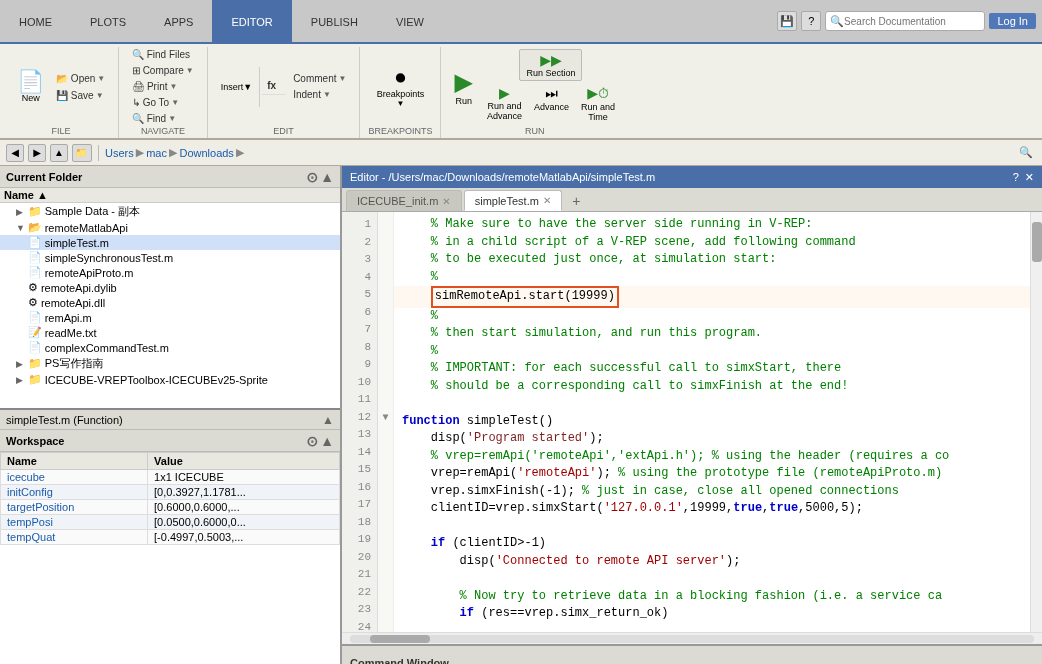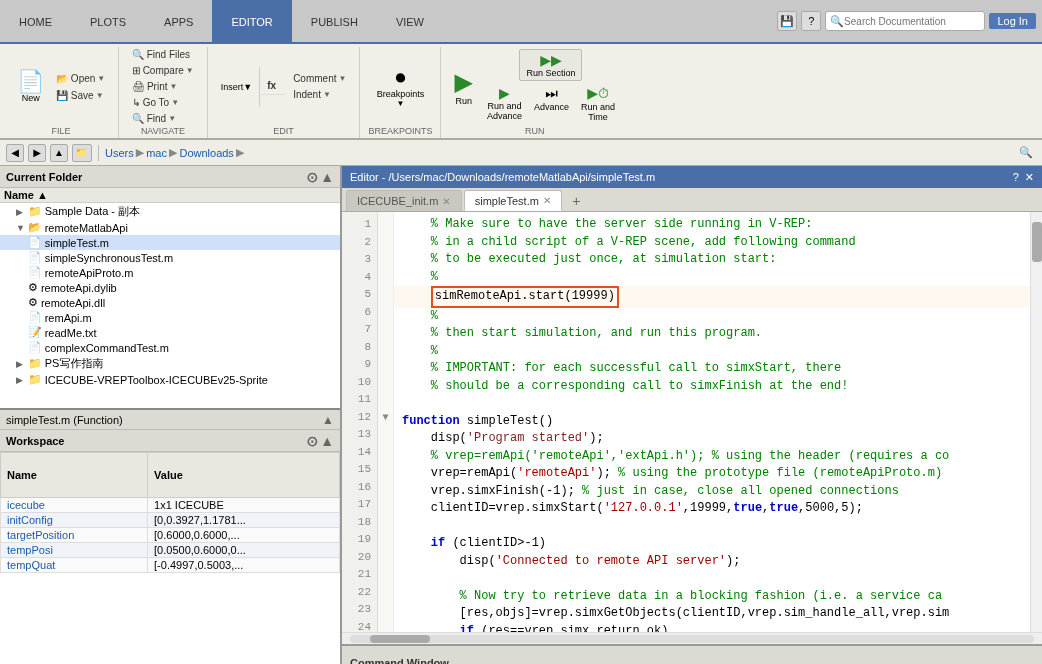--- a/index.html
+++ b/index.html
@@ -287,21 +287,21 @@
       <div style="display:flex;gap:2px;">
         <span style="cursor:pointer;color:#666;font-size:14px;">⊙</span>
         <span style="cursor:pointer;color:#666;font-size:14px;">▲</span>
       </div>
     </div>
 
     <div style="flex:1;overflow-y:auto;background:white;">
       <table style="width:100%;border-collapse:collapse;font-size:11px;">
         <thead>
           <tr>
-            <th style="background:#e8e8e0;border:1px solid #ccc;padding:16px 6px;text-align:left;font-weight:600;cursor:pointer;">Name</th>
+            <th style="background:#e8e8e0;border:1px solid #ccc;padding:2px 6px;text-align:left;font-weight:600;cursor:pointer;">Name</th>
             <th style="background:#e8e8e0;border:1px solid #ccc;padding:2px 6px;text-align:left;font-weight:600;cursor:pointer;">Value</th>
           </tr>
         </thead>
         <tbody id="ws-tbody">
             <tr>
       <td style="border:1px solid #ddd;padding:1px 6px;background:#fafafa;">
         <a href="#" style="color:#1a5bab;text-decoration:none;">icecube</a>
       </td>
       <td style="border:1px solid #ddd;padding:1px 6px;background:#fafafa;">1x1 ICECUBE</td>
     </tr>
@@ -428,21 +428,20 @@
           <div style="line-height: 17.5px; padding: 0px 8px; white-space: pre; display: flex; align-items: center; min-height: 17.5px; font-family: &quot;Courier New&quot;, monospace; font-size: 12px;"><span>    disp(<span style="color:#7f1d1d;">'Program started'</span>);</span></div>
           <div style="line-height: 17.5px; padding: 0px 8px; white-space: pre; display: flex; align-items: center; min-height: 17.5px; font-family: &quot;Courier New&quot;, monospace; font-size: 12px;"><span style="color:#008000;">    % vrep=remApi('remoteApi','extApi.h'); % using the header (requires a co</span></div>
           <div style="line-height: 17.5px; padding: 0px 8px; white-space: pre; display: flex; align-items: center; min-height: 17.5px; font-family: &quot;Courier New&quot;, monospace; font-size: 12px;"><span>    vrep=remApi(<span style="color:#a00000;">'remoteApi'</span>); <span style="color:#008000;">% using the prototype file (remoteApiProto.m)</span></span></div>
           <div style="line-height: 17.5px; padding: 0px 8px; white-space: pre; display: flex; align-items: center; min-height: 17.5px; font-family: &quot;Courier New&quot;, monospace; font-size: 12px;"><span>    vrep.simxFinish(-1); <span style="color:#008000;">% just in case, close all opened connections</span></span></div>
           <div style="line-height: 17.5px; padding: 0px 8px; white-space: pre; display: flex; align-items: center; min-height: 17.5px; font-family: &quot;Courier New&quot;, monospace; font-size: 12px;"><span>    clientID=vrep.simxStart(<span style="color:#a00000;">'127.0.0.1'</span>,19999,<span style="color:#0000cc;font-weight:bold;">true</span>,<span style="color:#0000cc;font-weight:bold;">true</span>,5000,5);</span></div>
           <div style="line-height: 17.5px; padding: 0px 8px; white-space: pre; display: flex; align-items: center; min-height: 17.5px; font-family: &quot;Courier New&quot;, monospace; font-size: 12px;"><span></span></div>
           <div style="line-height: 17.5px; padding: 0px 8px; white-space: pre; display: flex; align-items: center; min-height: 17.5px; font-family: &quot;Courier New&quot;, monospace; font-size: 12px;"><span>    <span style="color:#0000cc;font-weight:bold;">if</span> (clientID&gt;-1)</span></div>
           <div style="line-height: 17.5px; padding: 0px 8px; white-space: pre; display: flex; align-items: center; min-height: 17.5px; font-family: &quot;Courier New&quot;, monospace; font-size: 12px;"><span>        disp(<span style="color:#a00000;">'Connected to remote API server'</span>);</span></div>
           <div style="line-height: 17.5px; padding: 0px 8px; white-space: pre; display: flex; align-items: center; min-height: 17.5px; font-family: &quot;Courier New&quot;, monospace; font-size: 12px;"><span></span></div>
           <div style="line-height: 17.5px; padding: 0px 8px; white-space: pre; display: flex; align-items: center; min-height: 17.5px; font-family: &quot;Courier New&quot;, monospace; font-size: 12px;"><span style="color:#008000;">        % Now try to retrieve data in a blocking fashion (i.e. a service ca</span></div>
-          <div style="line-height: 17.5px; padding: 0px 8px; white-space: pre; display: flex; align-items: center; min-height: 17.5px; font-family: &quot;Courier New&quot;, monospace; font-size: 12px;"><span>        [res,objs]=vrep.simxGetObjects(clientID,vrep.sim_handle_all,vrep.sim</span></div>
           <div style="line-height: 17.5px; padding: 0px 8px; white-space: pre; display: flex; align-items: center; min-height: 17.5px; font-family: &quot;Courier New&quot;, monospace; font-size: 12px;"><span>        <span style="color:#0000cc;font-weight:bold;">if</span> (res==vrep.simx_return_ok)</span></div>
         </div>
 
       <div style="width:12px;background:#f0f0f0;border-left:1px solid #ddd;display:flex;flex-direction:column;align-items:center;">
         <div style="width:10px;height:40px;background:#aaa;border-radius:3px;margin-top:10px;cursor:pointer;"></div>
       </div>
     </div>
 
     <div style="height:12px;background:#eee;border-top:1px solid #ddd;display:flex;align-items:center;">
       <div style="flex:1;height:8px;background:#ddd;margin:0 8px;border-radius:4px;position:relative;">

